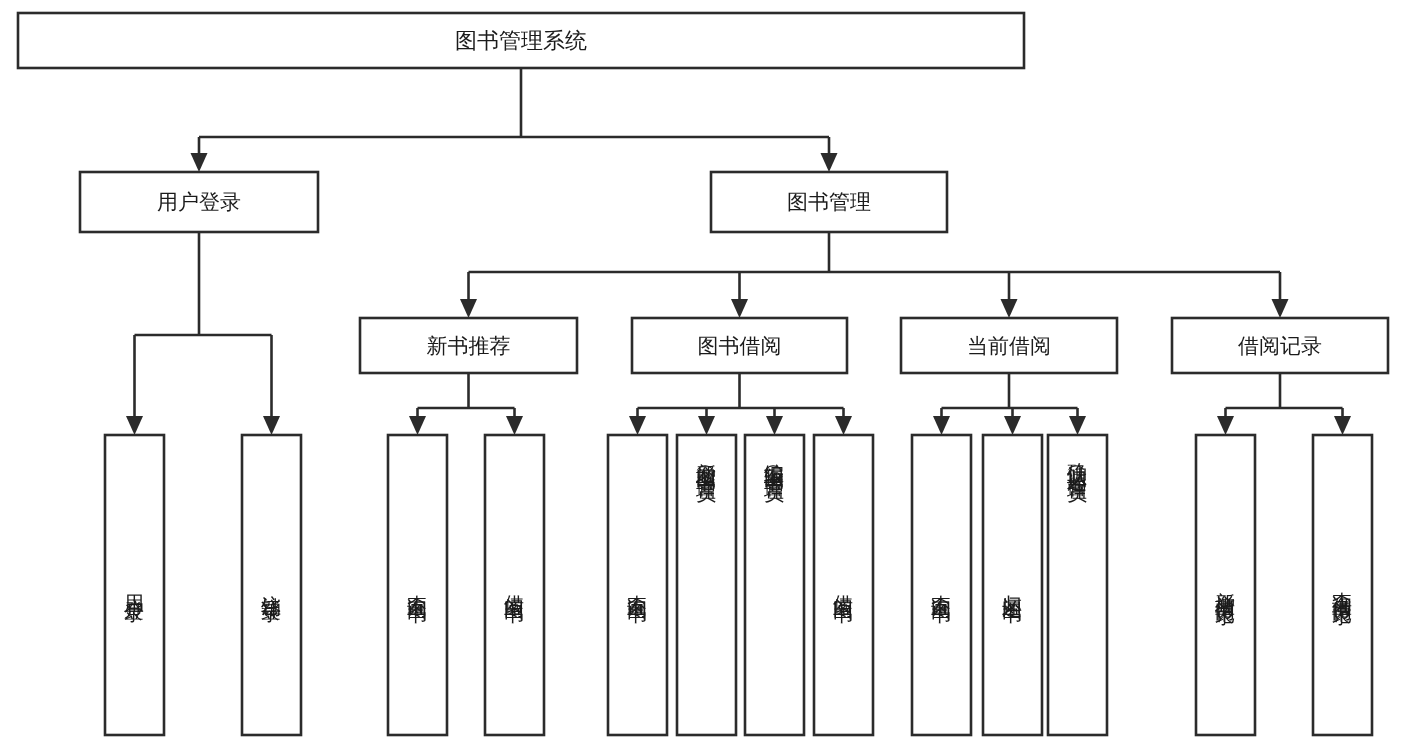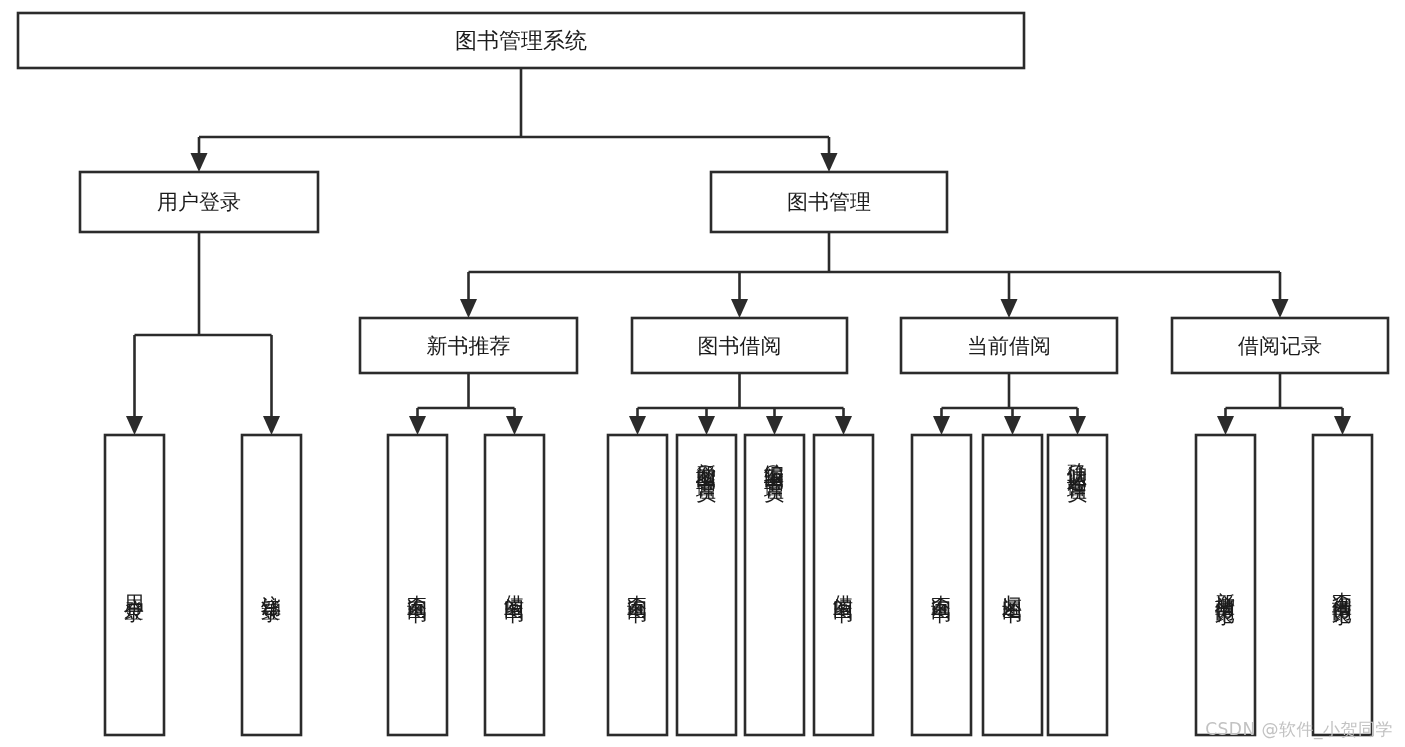--- a/index.html
+++ b/index.html
@@ -214,14 +214,13 @@
         <span class="leaf-label" style="margin-top: 12px;">确认归还（管理员）</span>
       </div>
       <div class="leaf-label-wrap" style="left: 1196px; top: 435px; width: 59px; height: 300px;">
         <span class="leaf-label centered">新增借阅记录</span>
       </div>
       <div class="leaf-label-wrap" style="left: 1313px; top: 435px; width: 59px; height: 300px;">
         <span class="leaf-label centered">查询借阅记录</span>
       </div>
     </div>
 
-  <div class="watermark">CSDN @软件_小贺同学</div>
 </div>
 
 </body></html>

